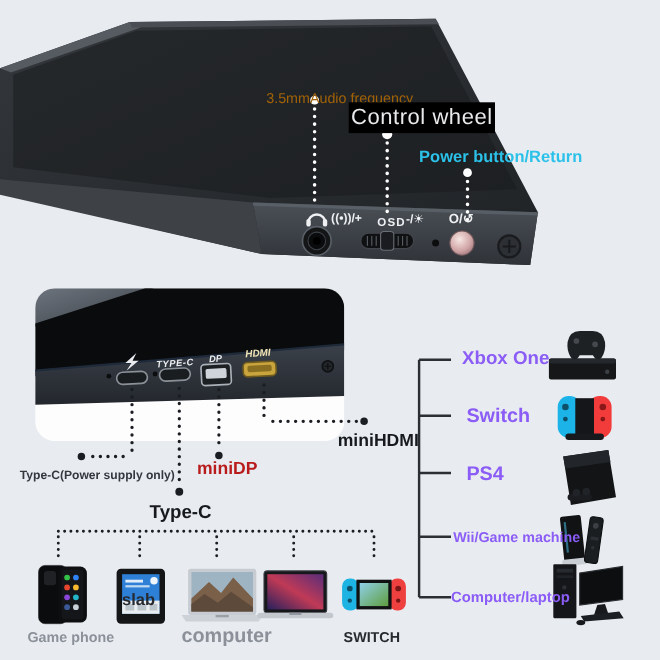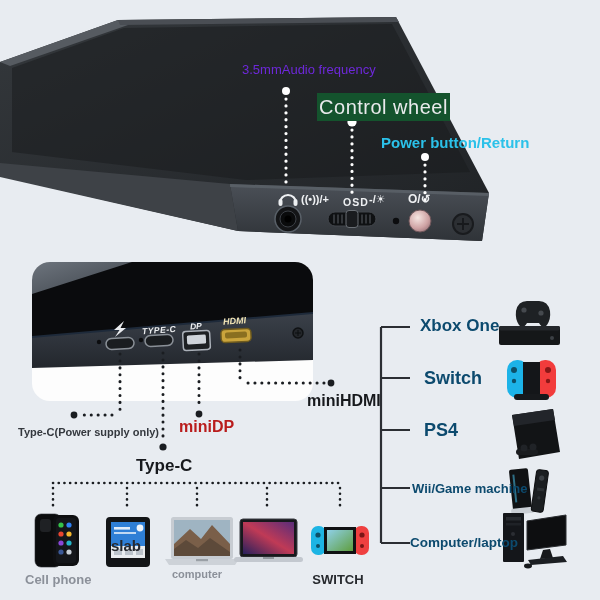--- a/index.html
+++ b/index.html
@@ -4,55 +4,55 @@
 <style>
   html,body{margin:0;padding:0;}
   .canvas{
     position:relative;width:600px;height:600px;overflow:hidden;
     background:#e8ecf1;
     font-family:"Liberation Sans","DejaVu Sans",sans-serif;
   }
   .abs{position:absolute;left:0;top:0;}
   .lbl{position:absolute;white-space:nowrap;}
   
-  .audio-lbl{left:242px;top:62px;font-size:13px;color:#6d28d9;}
-  .ctrl-patch{left:317px;top:93px;width:133px;height:28px;background:#14532d;
+  .audio-lbl{left:242px;top:82px;font-size:13px;color:#a16207;}
+  .ctrl-patch{left:317px;top:93px;width:133px;height:28px;background:#000000;
               display:flex;align-items:center;justify-content:center;}
   .ctrl-lbl{font-size:20px;color:#e9eaec;letter-spacing:.5px;}
   .power-lbl{left:381px;top:134px;font-size:15px;font-weight:bold;color:#2bc1e9;}
   
   .mark{color:#eef0f2;font-weight:bold;}
   .mark-vol{left:301px;top:193px;font-size:11px;}
   .mark-osd{left:343px;top:196px;font-size:10.5px;letter-spacing:1px;}
   .mark-bri{left:369px;top:193px;font-size:11px;}
   .mark-pwr{left:408px;top:192px;font-size:12px;}
   
   .portlbl{color:#eceef0;font-weight:bold;font-style:italic;transform:rotate(-4deg);}
   .portlbl-typec{left:142px;top:325px;font-size:8.5px;letter-spacing:.5px;}
   .portlbl-dp{left:190px;top:321px;font-size:8.5px;}
   .portlbl-hdmi{left:223px;top:316px;font-size:9px;color:#f0e3b4;}
   
   .co-powertypec{left:18px;top:426px;font-size:11px;font-weight:bold;color:#34383e;}
   .co-minidp{left:179px;top:418px;font-size:16px;font-weight:bold;color:#b91c1c;}
   .co-minihdmi{left:307px;top:392px;font-size:16px;font-weight:bold;color:#17191d;}
   .co-typec{left:136px;top:456px;width:52px;text-align:center;font-size:17px;font-weight:bold;color:#17191d;}
   
-  .rdev{font-weight:bold;color:#0c4a6e;}
+  .rdev{font-weight:bold;color:#8b5cf6;}
   .rdev-0{left:420px;top:316px;font-size:17px;}
   .rdev-1{left:424px;top:368px;font-size:18px;}
   .rdev-2{left:424px;top:420px;font-size:18px;text-align:right;}
   .rdev-3{left:412px;top:481px;font-size:13px;}
   .rdev-4{left:410px;top:535px;font-size:13.5px;}
   
   .bdev{font-weight:bold;text-align:center;}
   .bdev-gray{color:#8b9099;}
   .bdev-dark{color:#26292e;}
   .bdev-0{left:25px;top:572px;width:66px;font-size:13px;}
   .bdev-1{left:103px;top:537px;width:46px;font-size:15px;}
-  .bdev-2{left:165px;top:568px;width:64px;font-size:11px;}
+  .bdev-2{left:165px;top:568px;width:64px;font-size:18px;}
   .bdev-3{left:238px;top:604px;width:60px;font-size:14px;}
   .bdev-4{left:308px;top:572px;width:60px;font-size:13px;}
   
   .dotw{stroke:#ffffff;stroke-width:3.2;stroke-dasharray:0.1 6.8;stroke-linecap:round;fill:none;}
   .dotd{stroke:#1a1d21;stroke-width:3;stroke-dasharray:0.1 6.8;stroke-linecap:round;fill:none;}
   .dots2{stroke:#1a1d21;stroke-width:2.6;stroke-dasharray:0.1 5.6;stroke-linecap:round;fill:none;}
   .bracket{stroke:#2b2e33;stroke-width:2.2;fill:none;}
 </style>
 </head>
 <body>
@@ -316,19 +316,19 @@
   <div class="lbl co-minidp">miniDP</div>
   <div class="lbl co-minihdmi">miniHDMI</div>
   <div class="lbl co-typec">Type-C</div>
 
   <div class="lbl rdev rdev-0">Xbox One</div>
   <div class="lbl rdev rdev-1">Switch</div>
   <div class="lbl rdev rdev-2">PS4</div>
   <div class="lbl rdev rdev-3">Wii/Game machine</div>
   <div class="lbl rdev rdev-4">Computer/laptop</div>
 
-  <div class="lbl bdev bdev-gray bdev-0">Cell phone</div>
+  <div class="lbl bdev bdev-gray bdev-0">Game phone</div>
   <div class="lbl bdev bdev-dark bdev-1">slab</div>
   <div class="lbl bdev bdev-gray bdev-2">computer</div>
   <div class="lbl bdev bdev-dark bdev-3">Macbook</div>
   <div class="lbl bdev bdev-dark bdev-4">SWITCH</div>
 
 </div>
 
 </body></html>

